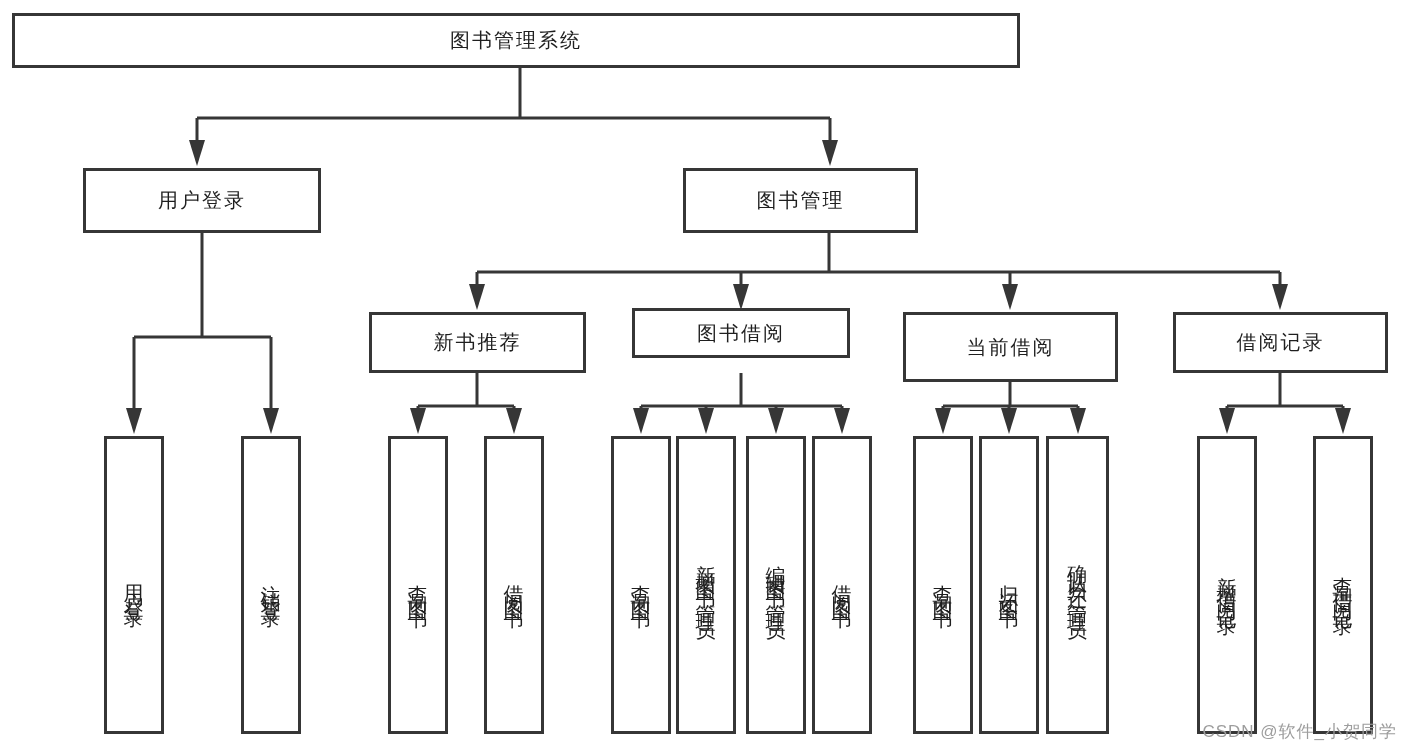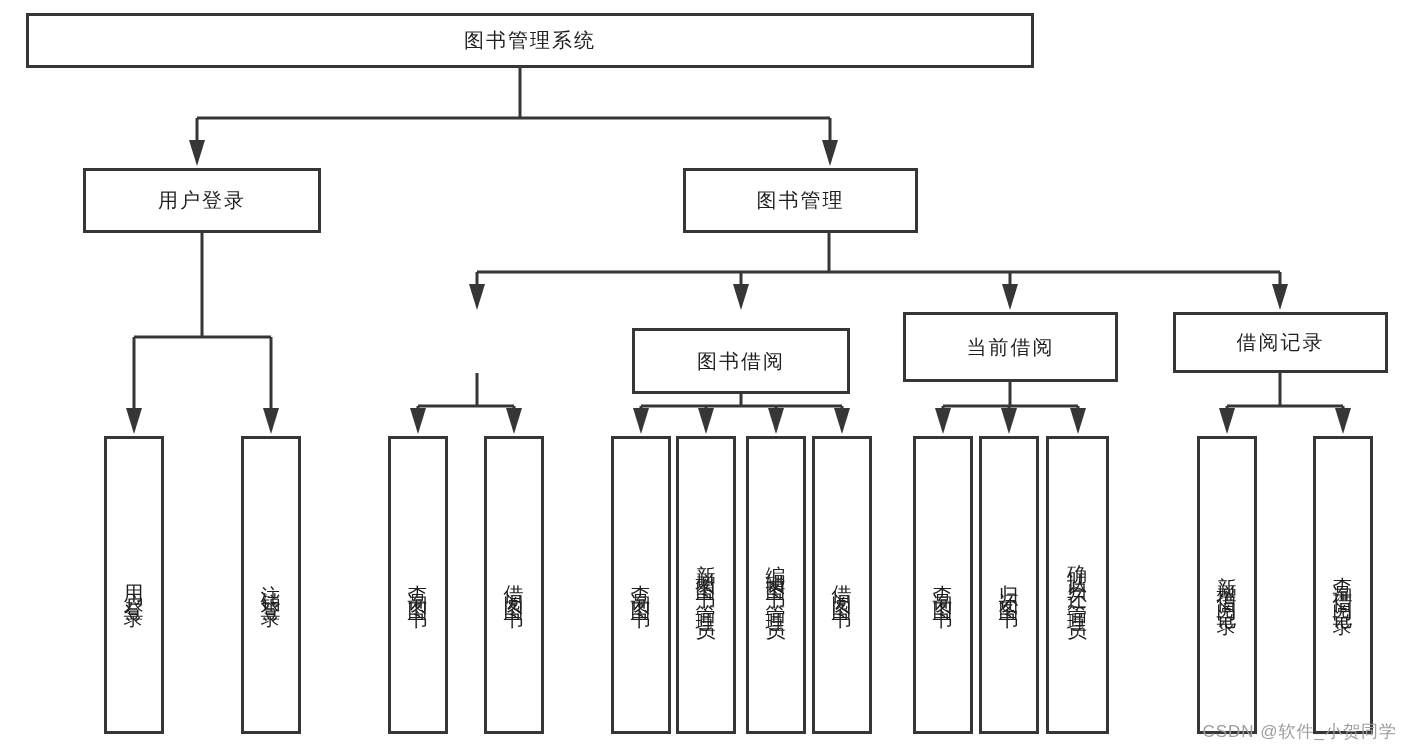--- a/index.html
+++ b/index.html
@@ -39,25 +39,25 @@
     white-space: nowrap;
   }
   .box.v {
     writing-mode: vertical-rl;
     text-orientation: mixed;
     font-size: 20px;
     letter-spacing: 8px;
     line-height: 1;
   }
   
-  .n-root   { left: 12px;   top: 13px;  width: 1008px; height: 55px; margin-left: 14px; }
+  .n-root   { left: 12px;   top: 13px;  width: 1008px; height: 55px; }
   .n-login  { left: 83px;   top: 168px; width: 238px;  height: 65px; }
   .n-mgmt   { left: 683px;  top: 168px; width: 235px;  height: 65px; }
   .n-newrec { left: 369px;  top: 312px; width: 217px;  height: 61px; }
-  .n-borrow { left: 632px;  top: 328px; width: 218px;  height: 66px; }
+  .n-borrow { left: 632px;  top: 308px; width: 218px;  height: 50px; }
   .n-currbr { left: 903px;  top: 312px; width: 215px;  height: 70px; }
   .n-record { left: 1173px; top: 312px; width: 215px;  height: 61px; }
   .leaf { top: 436px; width: 60px; height: 298px; }
   .l1  { left: 104px; }
   .l2  { left: 241px; }
   .l3  { left: 388px; }
   .l4  { left: 484px; }
   .l5  { left: 611px; }
   .l6  { left: 676px; }
   .l7  { left: 746px; }
@@ -127,20 +127,21 @@
       <path class="arrow" d="M1219 408 L1235 408 L1227 434 Z"></path>
       <path class="arrow" d="M1335 408 L1351 408 L1343 434 Z"></path>
     </g>
   </svg>
 
   <div class="box h n-root">图书管理系统</div>
 
   <div class="box h n-login">用户登录</div>
   <div class="box h n-mgmt">图书管理</div>
 
+  <div class="box h n-newrec">新书推荐</div>
   <div class="box h n-borrow">图书借阅</div>
   <div class="box h n-currbr">当前借阅</div>
   <div class="box h n-record">借阅记录</div>
 
   <div class="box v leaf l1">用户登录</div>
   <div class="box v leaf l2">注销登录</div>
 
   <div class="box v leaf l3">查询图书</div>
   <div class="box v leaf l4">借阅图书</div>
 

